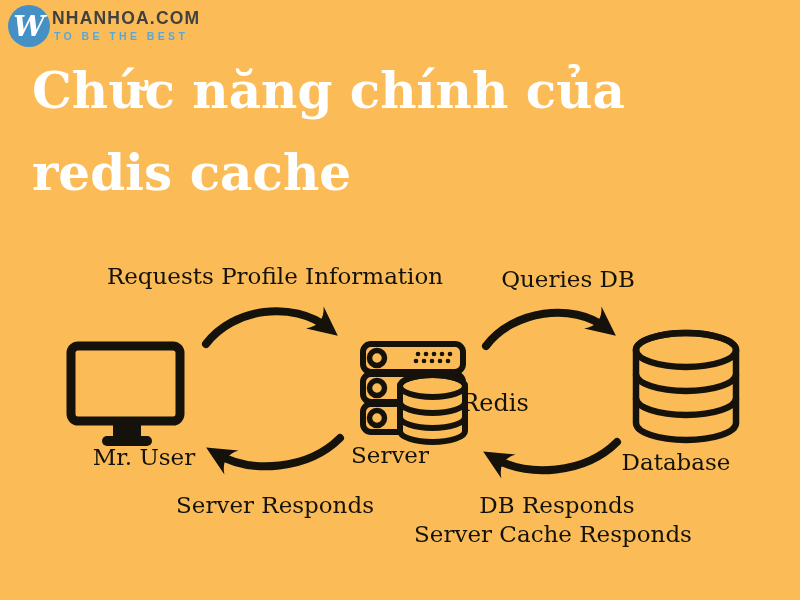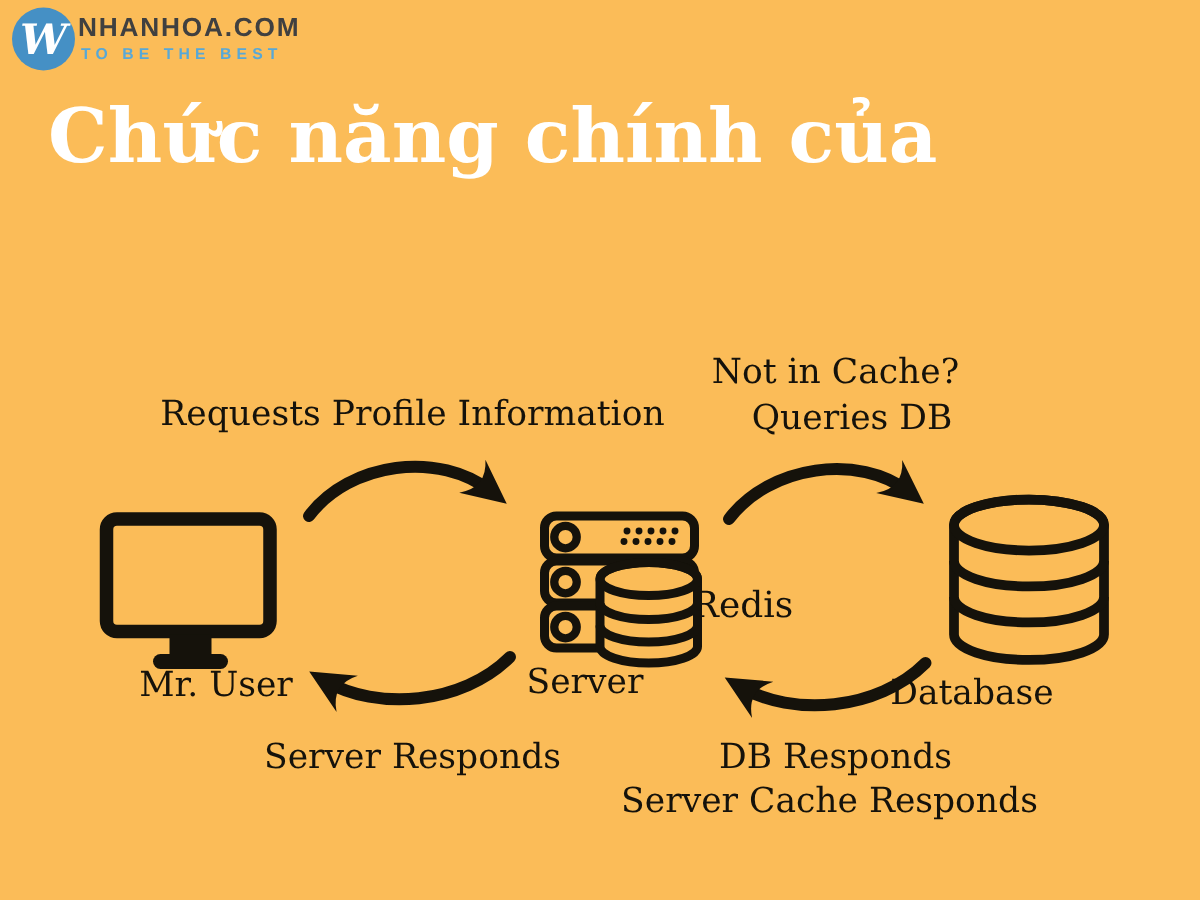--- a/index.html
+++ b/index.html
@@ -42,44 +42,44 @@
   .lbl{
     color:#15120B;font-size:23px;line-height:26px;white-space:nowrap;
     transform:translateX(-50%);
   }
   .lbl-request{left:275px;top:263px;}
   .lbl-notcache{left:557px;top:235px;}
   .lbl-queries{left:557px;top:266px;margin-left:11px;}
   .lbl-redis{left:495px;top:390px;font-size:24px;}
   .lbl-user{left:144px;top:444px;}
   .lbl-server{left:390px;top:442px;}
-  .lbl-db{left:648px;top:449px;}
+  .lbl-db{left:676px;top:449px;}
   .lbl-sresp{left:275px;top:492px;}
   .lbl-dbresp{left:557px;top:492px;}
   .lbl-scresp{left:553px;top:521px;}
 
   svg{display:block;overflow:visible;}
 </style>
 </head>
 <body>
 
 <div class="stage">
 
   <div class="abs logo-circle">
     <span class="logo-w">W</span>
   </div>
   <div class="abs brand">NHANHOA.COM</div>
   <div class="abs tagline">TO BE THE BEST</div>
 
   <div class="abs title">
     <div>Chức năng chính của</div>
+    <div>redis cache</div>
   </div>
 
   <div class="abs lbl lbl-request">Requests Profile Information</div>
-  <div class="abs lbl lbl-notcache">Not in Cache?</div>
   <div class="abs lbl lbl-queries">Queries DB</div>
   <div class="abs lbl lbl-redis">Redis</div>
   <div class="abs lbl lbl-sresp">Server Responds</div>
   <div class="abs lbl lbl-dbresp">DB Responds</div>
   <div class="abs lbl lbl-scresp">Server Cache Responds</div>
 
   <div class="abs lbl lbl-user">Mr. User</div>
   <div class="abs lbl lbl-server">Server</div>
   <div class="abs lbl lbl-db">Database</div>
 

